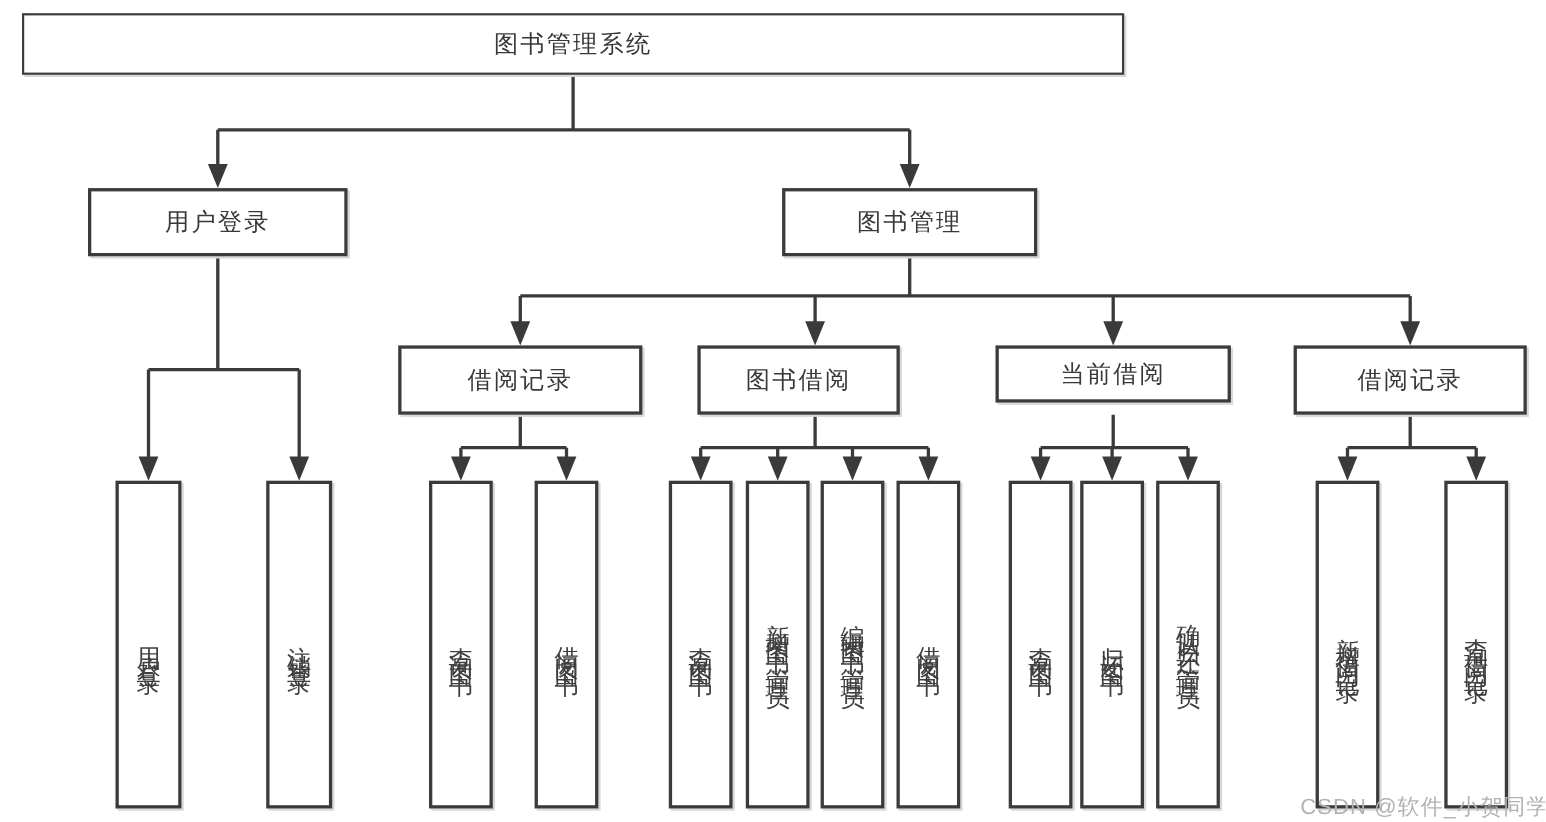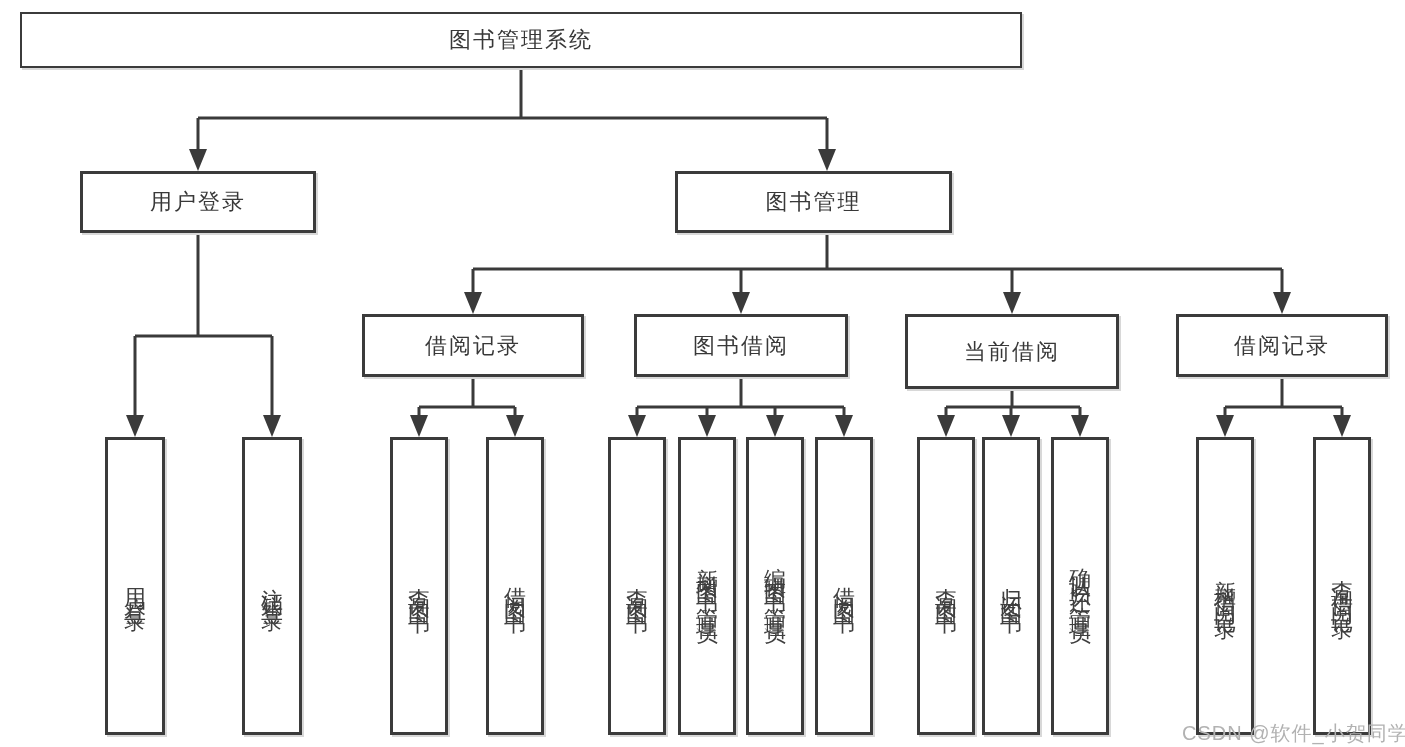--- a/index.html
+++ b/index.html
@@ -89,31 +89,31 @@
     </g>
   </svg>
 
   <div class="box root" style="left:20px;top:12px;width:1002px;height:56px;">
     <span class="hlabel">图书管理系统</span>
   </div>
 
   <div class="box" style="left:80px;top:171px;width:236px;height:62px;">
     <span class="hlabel">用户登录</span>
   </div>
-  <div class="box" style="left:675px;top:171px;width:277px;height:62px;">
+  <div class="box" style="left:711px;top:171px;width:232px;height:62px;">
     <span class="hlabel">图书管理</span>
   </div>
 
   <div class="box" style="left:362px;top:314px;width:222px;height:63px;">
     <span class="hlabel">借阅记录</span>
   </div>
-  <div class="box" style="left:634px;top:314px;width:214px;height:63px;">
+  <div class="box" style="left:634px;top:314px;width:184px;height:63px;">
     <span class="hlabel">图书借阅</span>
   </div>
-  <div class="box" style="left:905px;top:314px;width:214px;height:75px;">
+  <div class="box" style="left:905px;top:314px;width:214px;height:52px;">
     <span class="hlabel">当前借阅</span>
   </div>
   <div class="box" style="left:1176px;top:314px;width:212px;height:63px;">
     <span class="hlabel">借阅记录</span>
   </div>
 
   <div class="box" style="left:105px;top:437px;width:60px;height:298px;">
     <span class="vlabel">用户登录</span>
   </div>
   <div class="box" style="left:242px;top:437px;width:60px;height:298px;">

